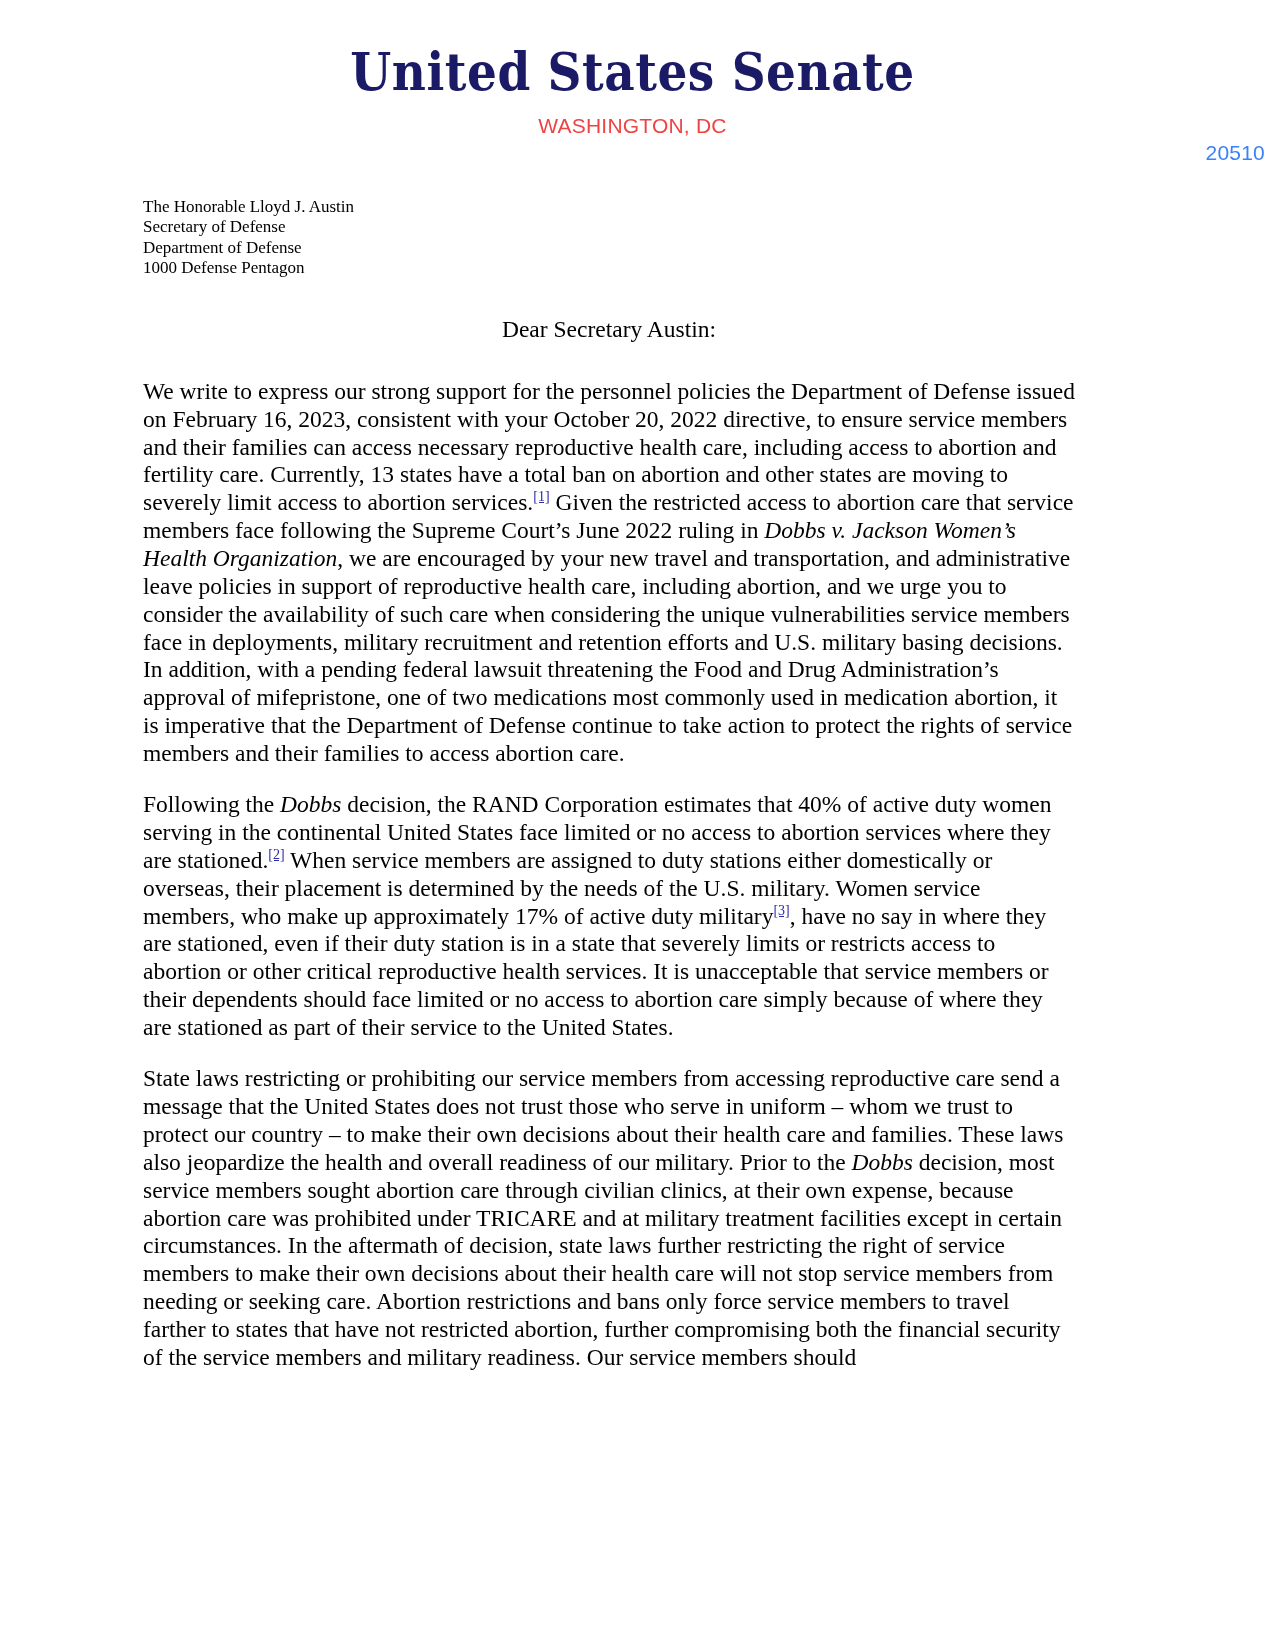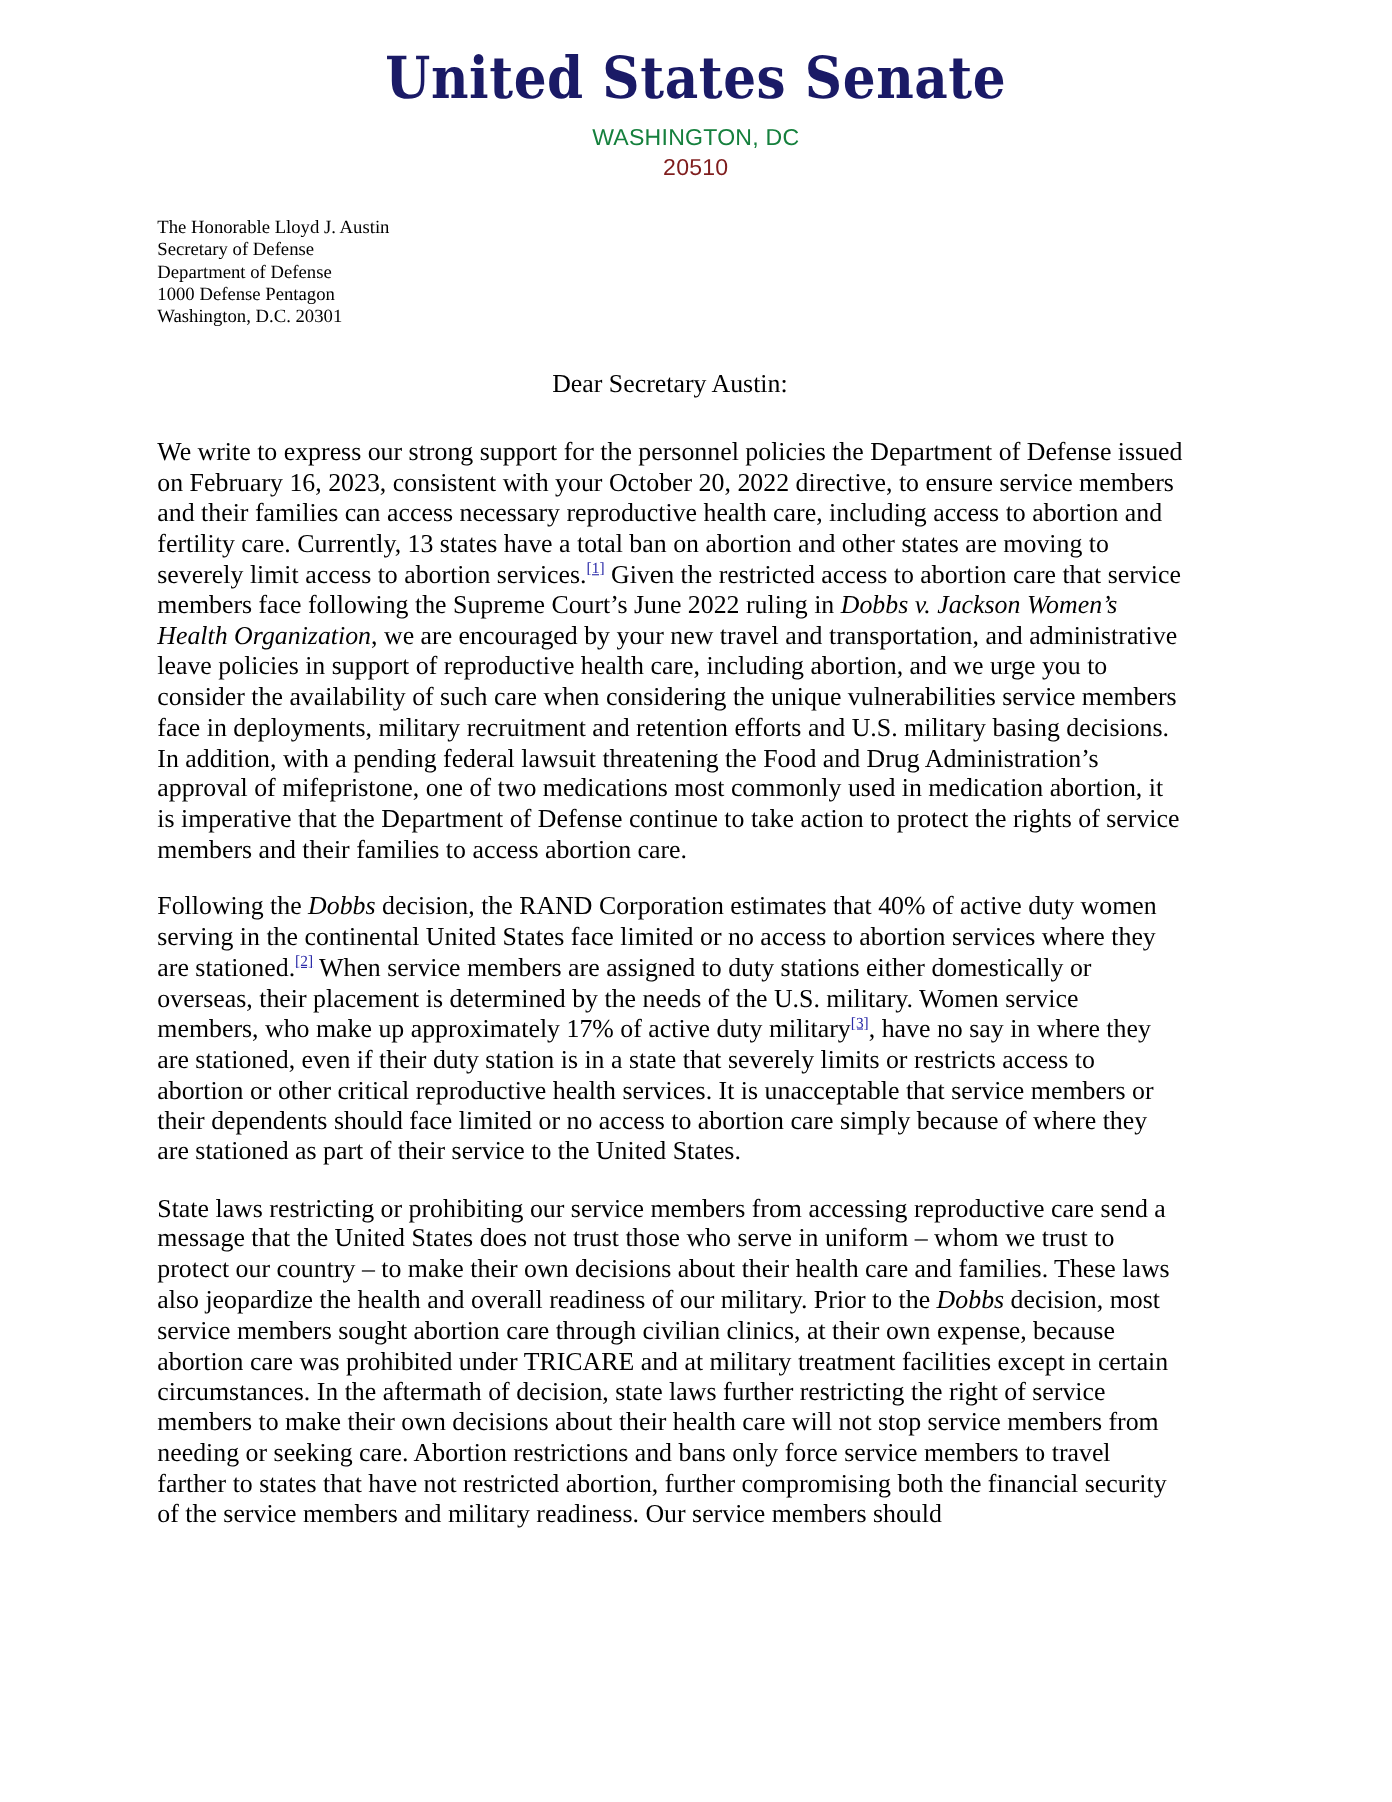--- a/index.html
+++ b/index.html
@@ -35,32 +35,33 @@
     font-size: 47px;
     line-height: 1.05;
     letter-spacing: 0.5px;
     
     transform: scaleY(1.12);
     transform-origin: center top;
     white-space: nowrap;
   }
   .letterhead-city {
     font-family: "Liberation Sans", "DejaVu Sans", sans-serif;
-    color: #15803d;
+    color: #ef4444;
     font-size: 21px;
     line-height: 1.28;
     margin-top: 20px;
     letter-spacing: 0.2px;
   }
   .letterhead-zip {
     font-family: "Liberation Sans", "DejaVu Sans", sans-serif;
-    color: #7f1d1d;
+    color: #3b82f6;
     font-size: 21px;
     line-height: 1.28;
     letter-spacing: 0.2px;
+    text-align: right;
   }
 
   
   .sheet {
     padding: 0 190px 0 143px;
     box-sizing: border-box;
   }
   .date-line {
     text-align: left;
     margin-left: 390px;
@@ -115,21 +116,20 @@
   </div>
 
   <div class="sheet">
 
 
     <div class="address-block">
       <div class="address-line">The Honorable Lloyd J. Austin</div>
       <div class="address-line">Secretary of Defense</div>
       <div class="address-line">Department of Defense</div>
       <div class="address-line">1000 Defense Pentagon</div>
-      <div class="address-line">Washington, D.C. 20301</div>
     </div>
 
     <div class="salutation">Dear Secretary Austin:</div>
 
     <p class="para first"><span>We write to express our strong support for the personnel policies the Department of Defense issued on February 16, 2023, consistent with your October 20, 2022 directive, to ensure service members and their families can access necessary reproductive health care, including access to abortion and fertility care. Currently, 13 states have a total ban on abortion and other states are moving to severely limit access to abortion services.</span><a class="fn" href="#">[1]</a><span> Given the restricted access to abortion care that service members face following the Supreme Court’s June 2022 ruling in </span><em>Dobbs v. Jackson Women’s Health Organization</em><span>, we are encouraged by your new travel and transportation, and administrative leave policies in support of reproductive health care, including abortion, and we urge you to consider the availability of such care when considering the unique vulnerabilities service members face in deployments, military recruitment and retention efforts and U.S. military basing decisions. In addition, with a pending federal lawsuit threatening the Food and Drug Administration’s approval of mifepristone, one of two medications most commonly used in medication abortion, it is imperative that the Department of Defense continue to take action to protect the rights of service members and their families to access abortion care.</span></p>
 
     <p class="para"><span>Following the </span><em>Dobbs</em><span> decision, the RAND Corporation estimates that 40% of active duty women serving in the continental United States face limited or no access to abortion services where they are stationed.</span><a class="fn" href="#">[2]</a><span> When service members are assigned to duty stations either domestically or overseas, their placement is determined by the needs of the U.S. military. Women service members, who make up approximately 17% of active duty military</span><a class="fn" href="#">[3]</a><span>, have no say in where they are stationed, even if their duty station is in a state that severely limits or restricts access to abortion or other critical reproductive health services. It is unacceptable that service members or their dependents should face limited or no access to abortion care simply because of where they are stationed as part of their service to the United States.</span></p>
 
     <p class="para"><span>State laws restricting or prohibiting our service members from accessing reproductive care send a message that the United States does not trust those who serve in uniform – whom we trust to protect our country – to make their own decisions about their health care and families. These laws also jeopardize the health and overall readiness of our military. Prior to the </span><em>Dobbs</em><span> decision, most service members sought abortion care through civilian clinics, at their own expense, because abortion care was prohibited under TRICARE and at military treatment facilities except in certain circumstances. In the aftermath of decision, state laws further restricting the right of service members to make their own decisions about their health care will not stop service members from needing or seeking care. Abortion restrictions and bans only force service members to travel farther to states that have not restricted abortion, further compromising both the financial security of the service members and military readiness. Our service members should</span></p>
 

